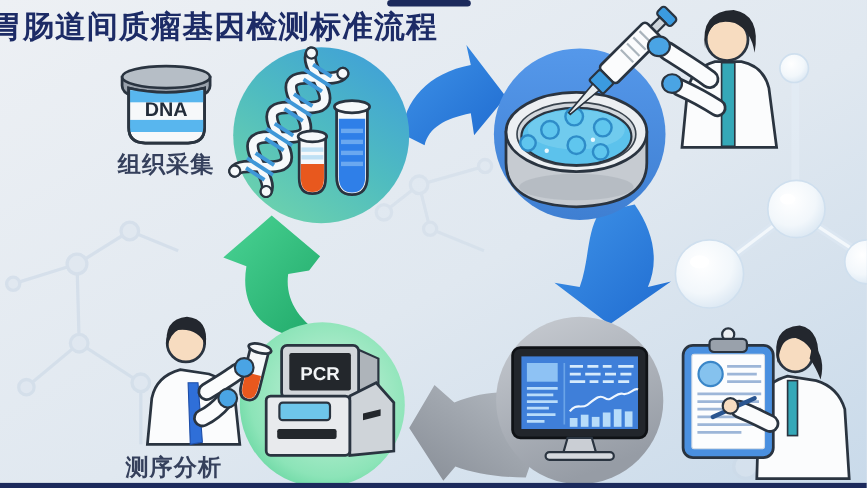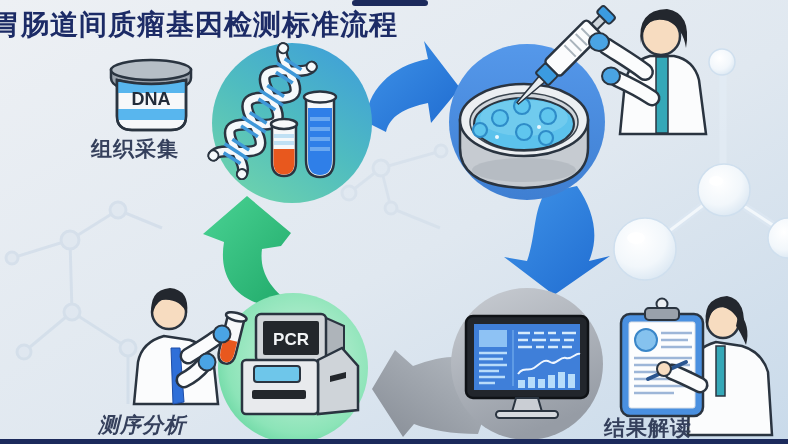--- a/index.html
+++ b/index.html
@@ -1,26 +1,26 @@
 <!DOCTYPE html>
 <html><head>
 <meta charset="utf-8">
 <style>
   html,body{margin:0;padding:0;background:#dfe6ee;}
   .canvas{position:relative;width:788px;height:444px;overflow:hidden;
           font-family:"Liberation Sans", sans-serif;}
   .canvas svg{position:absolute;left:0;top:0;}
   .title{position:absolute;left:-8px;top:6px;font-size:28px;font-weight:bold;
          color:#1c2b66;letter-spacing:1px;white-space:nowrap;}
-  .lbl{position:absolute;width:120px;text-align:left;font-size:21px;
+  .lbl{position:absolute;width:120px;text-align:center;font-size:21px;
        font-weight:600;color:#35405c;letter-spacing:1px;}
   .lbl1{left:91px;top:135px;}
   .lbl2{left:607px;top:135px;}
   .lbl3{left:604px;top:414px;}
-  .lbl4{left:98px;top:411px;font-style:italic;}
+  .lbl4{left:98px;top:411px;}
 </style>
 </head>
 <body>
 
 <div class="canvas">
 <svg width="788" height="444" viewBox="0 0 788 444">
   <defs>
     <linearGradient id="bg" x1="0" y1="0" x2="1" y2="1">
       <stop offset="0" stop-color="#edf0f4"></stop>
       <stop offset="0.55" stop-color="#e0e8f0"></stop>
@@ -325,15 +325,14 @@
     <line x1="648" y1="379" x2="686" y2="362" stroke="#2a5590" stroke-width="4" stroke-linecap="round"></line>
     <circle cx="664" cy="369" r="7" fill="#f7dcc0" stroke="#2a3440" stroke-width="2"></circle>
   </g>
 
   <rect x="352" y="0" width="76" height="6" rx="3" fill="#1c2a5c"></rect>
   <rect x="0" y="439" width="788" height="5" fill="#1c2a5c"></rect>
 </svg>
 
 <div class="title">胃肠道间质瘤基因检测标准流程</div>
 <div class="lbl lbl1">组织采集</div>
-<div class="lbl lbl3">结果解读</div>
 <div class="lbl lbl4">测序分析</div>
 </div>
 
 </body></html>

